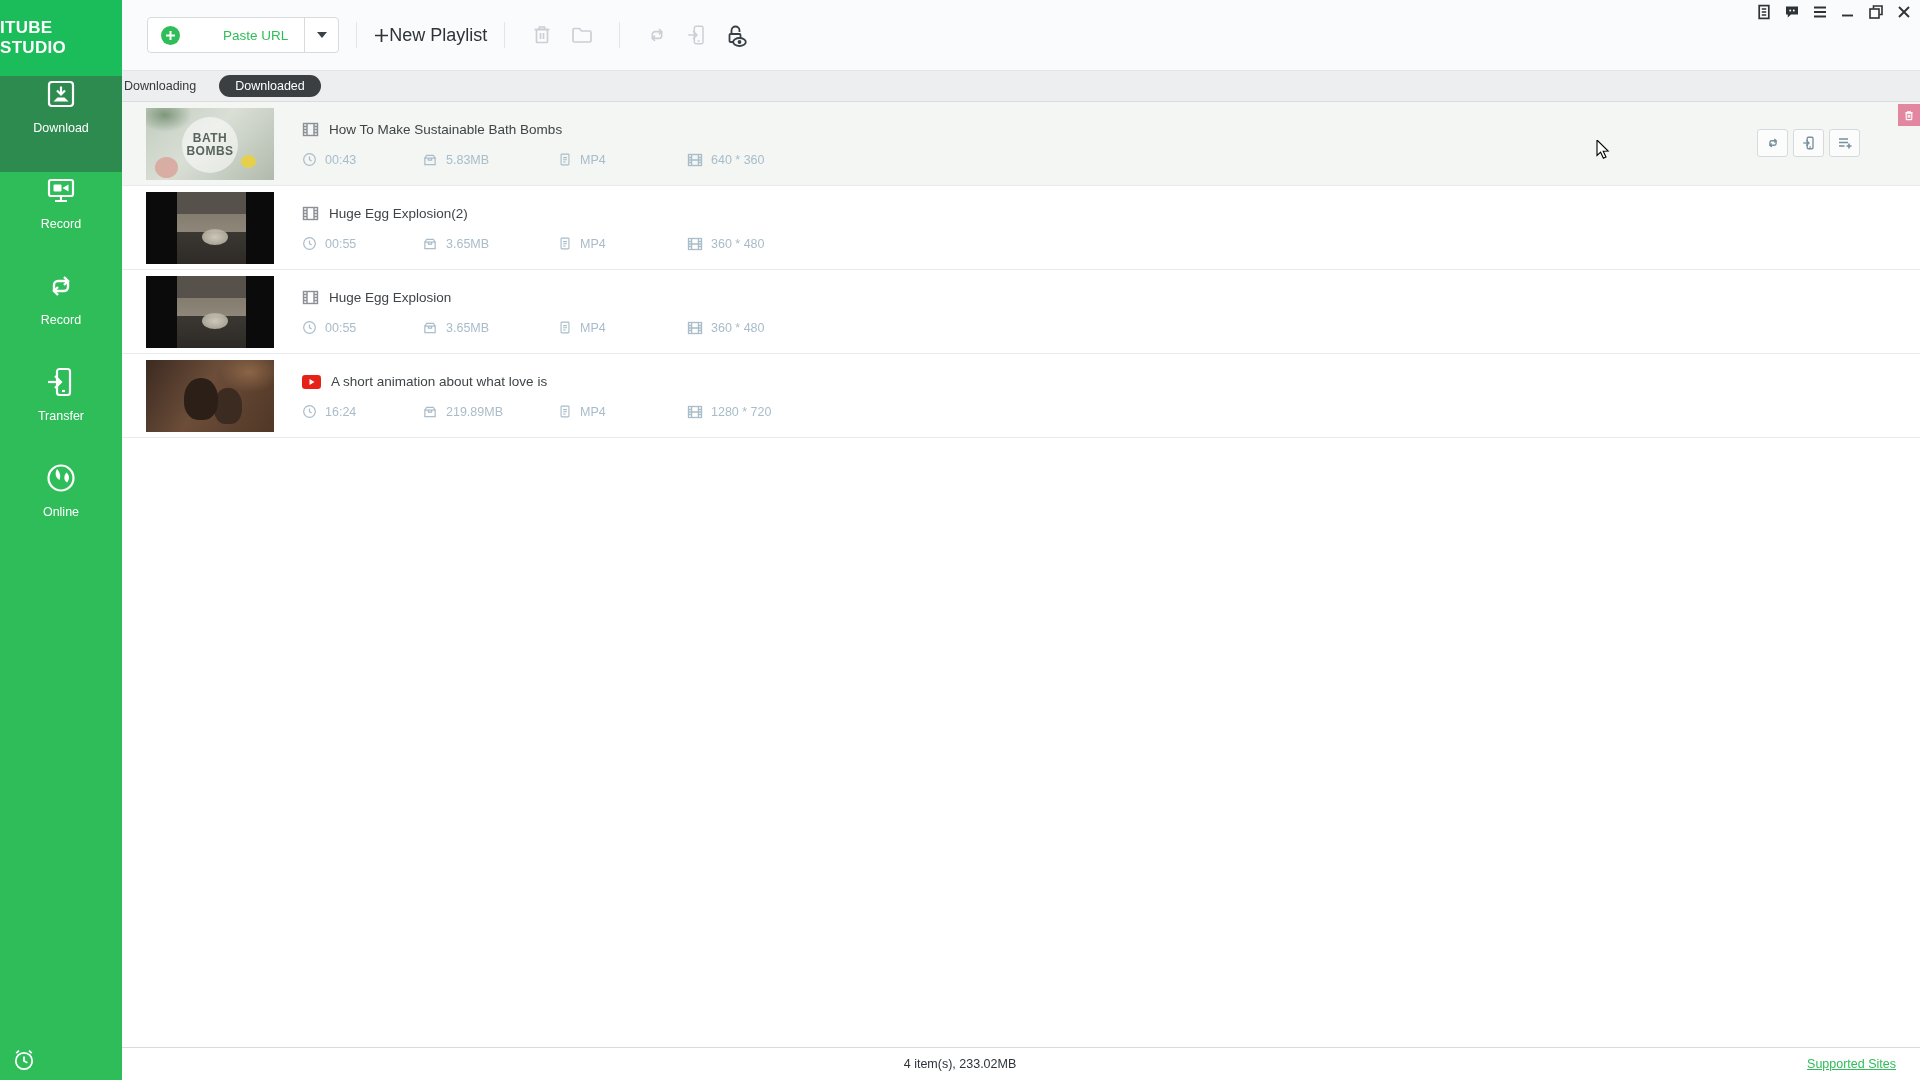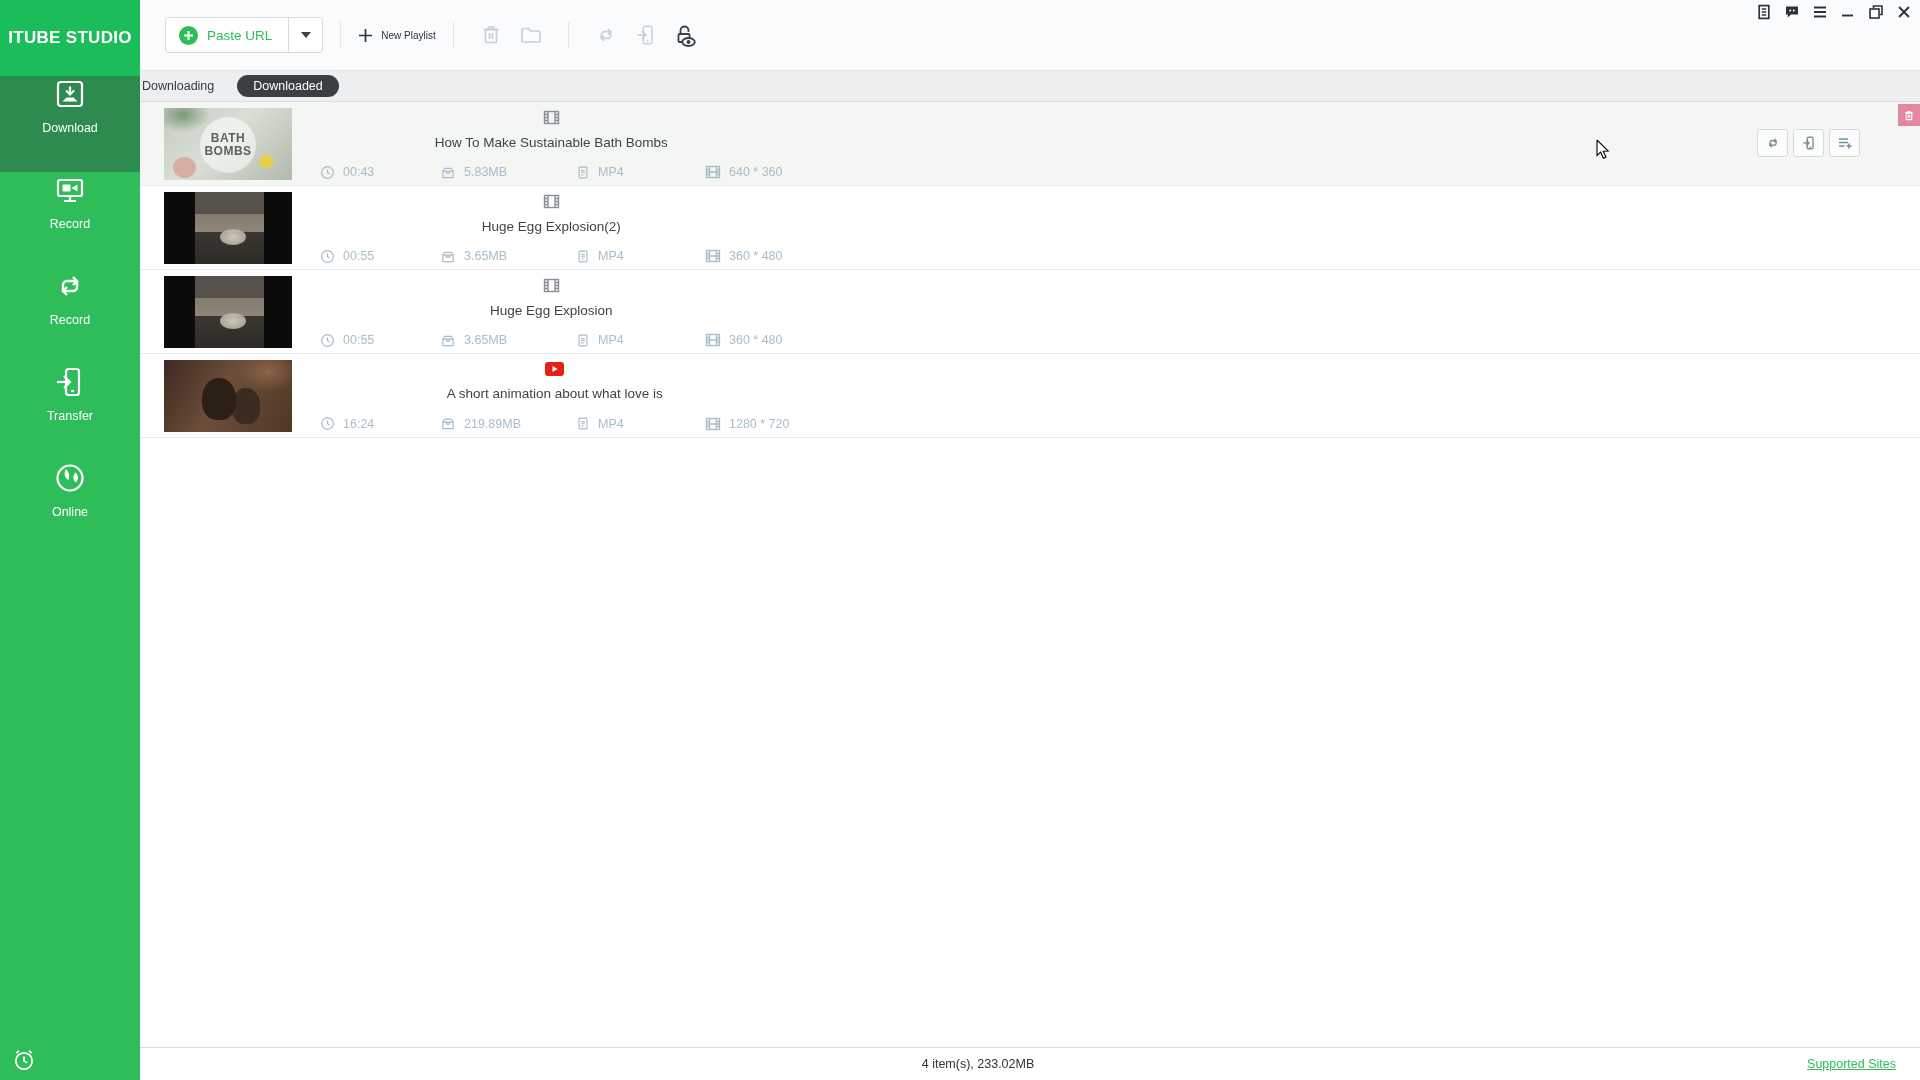--- a/index.html
+++ b/index.html
@@ -1,42 +1,42 @@
 <!DOCTYPE html>
 <html style="--accent: #2EBD59; --sidebar: #2EBD59; --sidebar-top: #1BBC5A; --sidebar-active: #2E8B50; --pill: #3B3F42; --trash-badge: #E2879F; --meta-text: #A9BCC9;"><head>
 <meta charset="utf-8">
 <style>
   * { margin:0; padding:0; box-sizing:border-box; }
   html,body { width:1920px; height:1080px; overflow:hidden; font-family:"Liberation Sans", sans-serif; background:#fff; }
   .app { position:relative; width:1920px; height:1080px; display:flex; }
 
   
-  .sidebar { position:relative; width:140px; height:1080px; background:var(--sidebar,#2EBD59); flex:none; z-index:2; }
+  .sidebar { position:relative; width:122px; height:1080px; background:var(--sidebar,#2EBD59); flex:none; z-index:2; }
   .logo { height:76px; display:flex; align-items:center; justify-content:center; background:var(--sidebar-top,#1BBC5A);
           color:#fff; font-weight:bold; font-size:17px; letter-spacing:.3px; }
   .nav-item { height:96px; display:flex; flex-direction:column; align-items:center; justify-content:flex-start; gap:9px;
               color:#fff; font-size:12.5px; cursor:default; }
   .nav-item.active { background:var(--sidebar-active,#2E8B50); }
   .nav-icon { width:36px; height:36px; display:block; }
   .scheduler { position:absolute; left:10px; bottom:6px; width:28px; height:28px; }
 
   
   .main { position:relative; flex:1; height:1080px; display:flex; flex-direction:column; background:#fff; }
 
   
   .toolbar { position:relative; height:71px; background:#FAFBFC; border-bottom:1px solid #E2E4E6;
              display:flex; align-items:center; padding-left:25px; }
   .paste-btn { display:flex; align-items:stretch; height:36px; background:#fff; border:1px solid #D8DBDE; border-radius:4px; overflow:hidden; }
   .paste-main { display:flex; align-items:center; gap:9px; padding:0 16px 0 13px; cursor:pointer; }
-  .paste-label { color:var(--accent,#2EBD59); font-size:13.5px; }
+  .paste-label { color:var(--accent,#2EBD59); font-size:13.5px;margin-left:34px; }
   .plus-circle { width:19px; height:19px; border-radius:50%; background:var(--accent,#2EBD59); display:flex; align-items:center; justify-content:center; }
   .paste-drop { width:34px; border-left:1px solid #D8DBDE; display:flex; align-items:center; justify-content:center; cursor:pointer; }
   .caret-down { width:0; height:0; border-left:5px solid transparent; border-right:5px solid transparent; border-top:6px solid #3A4146; }
   .tb-sep { width:1px; height:26px; background:#E3E5E7; margin:0 17px; }
-  .new-playlist { display:flex; align-items:center; gap:8px; font-size:10px; color:#2E3338; cursor:pointer; }
+  .new-playlist { display:flex; align-items:center; font-size:18px; color:#2E3338; cursor:pointer; }
   .tb-icon { width:24px; height:24px; margin:0 8px; color:#C9CFD4; cursor:default; }
   .tb-icon.dark { color:#3A4146; }
 
   
   .titlebar { position:absolute; top:4px; right:8px; display:flex; align-items:center; gap:12px; z-index:5; }
   .win-icon { width:16px; height:16px; color:#2E3338; cursor:pointer; display:block; }
   .search-box { position:absolute; top:33px; right:7px; width:122px; height:21px; border:1px solid #D3D7DA; background:#fff;
                 font-size:12.5px; padding:0 6px; color:#444; outline:none; font-family:"Liberation Sans",sans-serif; }
   .search-box::placeholder { color:#B7C0C6; }
 
@@ -68,21 +68,21 @@
   .thumb-egg::after { content:""; position:absolute; left:44%; top:52%; width:26px; height:16px; border-radius:50%;
         background:radial-gradient(closest-side,#ddd8ca,#b6b0a0); opacity:.9; }
   
   .thumb-love { background:linear-gradient(120deg,#3b2a21 0%,#6c4d39 45%,#503726 100%); }
   .thumb-love::before { content:""; position:absolute; right:-6px; top:-8px; width:60px; height:40px; border-radius:50%;
         background:radial-gradient(closest-side,rgba(190,140,95,.45),rgba(190,140,95,0)); }
   .thumb-love .thumb-inner { left:30%; top:26%; width:34px; height:42px; border-radius:48% 48% 42% 42%;
         background:#2c1f18; box-shadow:27px 7px 0 -3px #3c2b20; }
 
   .row-text { margin-left:28px; padding-top:2px; }
-  .title-line { display:flex; align-items:center; gap:10px; margin-bottom:15px;flex-direction:column; }
+  .title-line { display:flex; align-items:center; gap:10px; margin-bottom:15px; }
   .title { font-size:13.5px; color:#3F4447; }
   .src-icon { display:flex; align-items:center; }
   .meta { display:flex; align-items:center; color:var(--meta-text,#A9BCC9); font-size:12.5px; }
   .m-col { display:flex; align-items:center; gap:8px; }
   .m-duration { width:120px; } .m-size { width:136px; } .m-format { width:129px; }
   .meta svg { flex:none; }
 
   .trash-badge { position:absolute; top:2px; right:0; width:22px; height:22px; background:var(--trash-badge,#E2879F);
                  display:none; align-items:center; justify-content:center; cursor:pointer; }
   .row-actions { position:absolute; right:60px; top:27px; display:none; gap:5px; }

